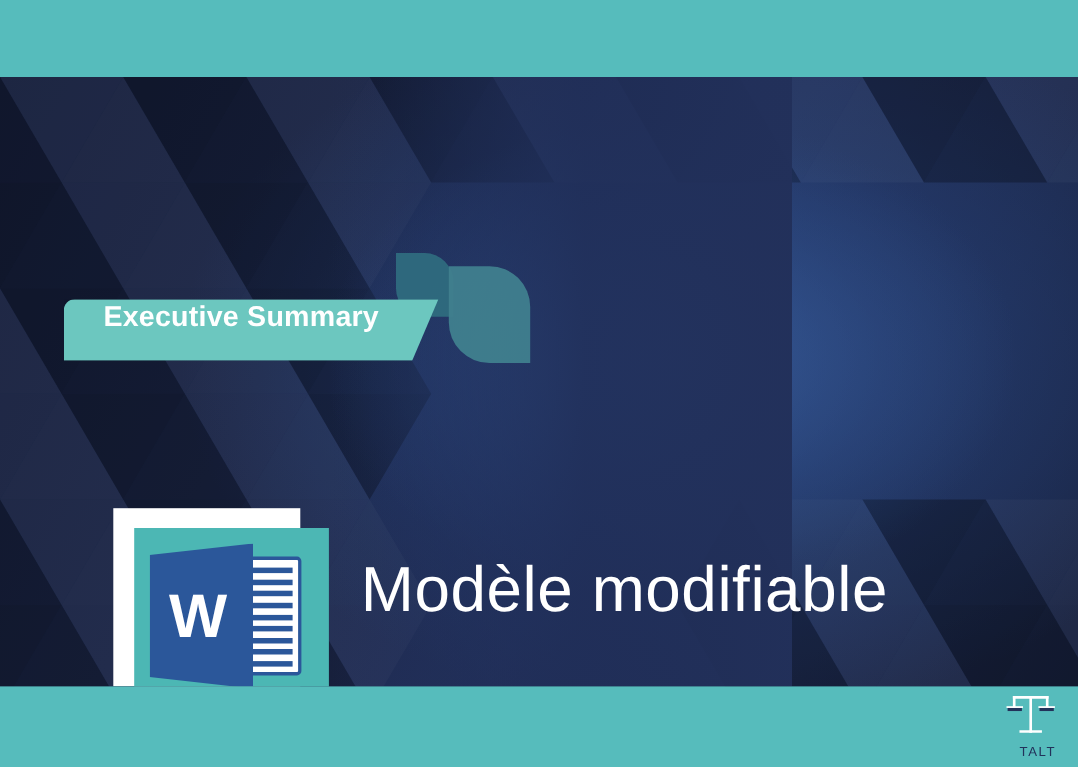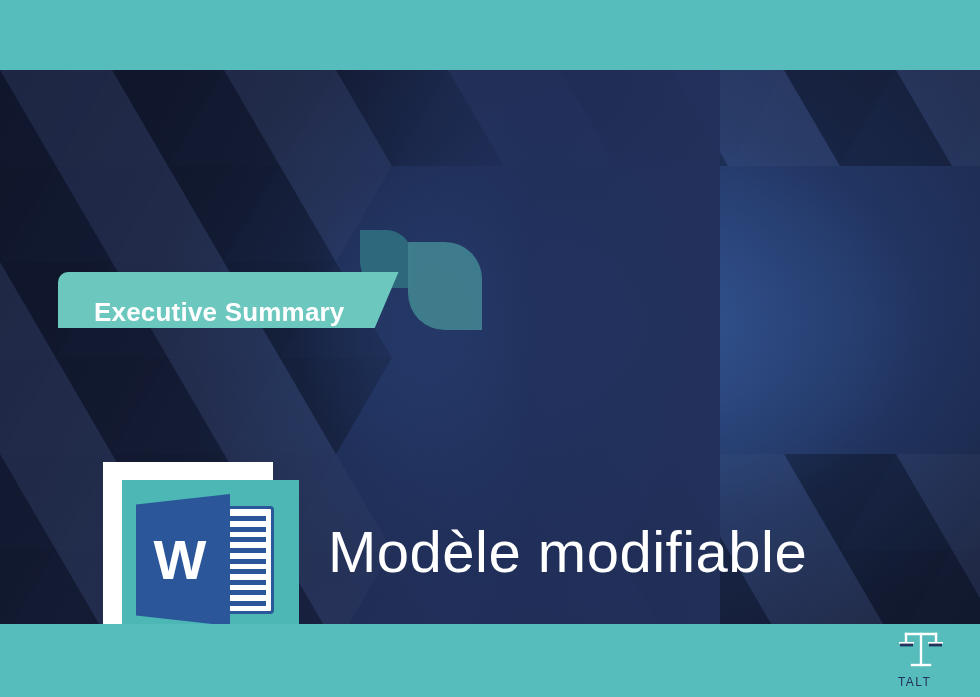--- a/index.html
+++ b/index.html
@@ -107,21 +107,21 @@
   }
 
   
   #badge {
     position: absolute;
     left: 58px;
     top: 202px;
     height: 56px;
     padding: 0 54px 0 36px;
     display: flex;
-    align-items: flex-end;
+    align-items: flex-start;
     background: #6cc7bf;
     border-radius: 10px 0 10px 0;
     clip-path: polygon(0% 0%, 100% 0%, 93% 100%, 0% 100%);
     box-shadow: 0 2px 10px rgba(0,0,0,0.18);
   }
   #badge-label {
     color: #ffffff;
     font-size: 26px;
     font-weight: bold;
     letter-spacing: 0.2px;
@@ -204,38 +204,38 @@
     font-weight: bold;
     font-family: "Liberation Sans", sans-serif;
     line-height: 1;
     margin-left: -6px;
   }
 
   
   #subtitle {
     position: absolute;
     left: 328px;
-    top: 448px;
+    top: 432px;
     color: #ffffff;
     font-size: 58px;
     font-weight: normal;
     letter-spacing: 0.5px;
     white-space: nowrap;
   }
 
   
   #brand-logo {
     position: absolute;
     left: 898px;
     top: 631px;
     width: 62px;
     height: 58px;
     display: flex;
     flex-direction: column;
-    align-items: flex-start;
+    align-items: flex-end;
   }
   #brand-name {
     margin-top: 2px;
     color: #22325a;
     font-size: 12px;
     letter-spacing: 1.4px;
     font-weight: normal;
   }
 </style>
 </head>

